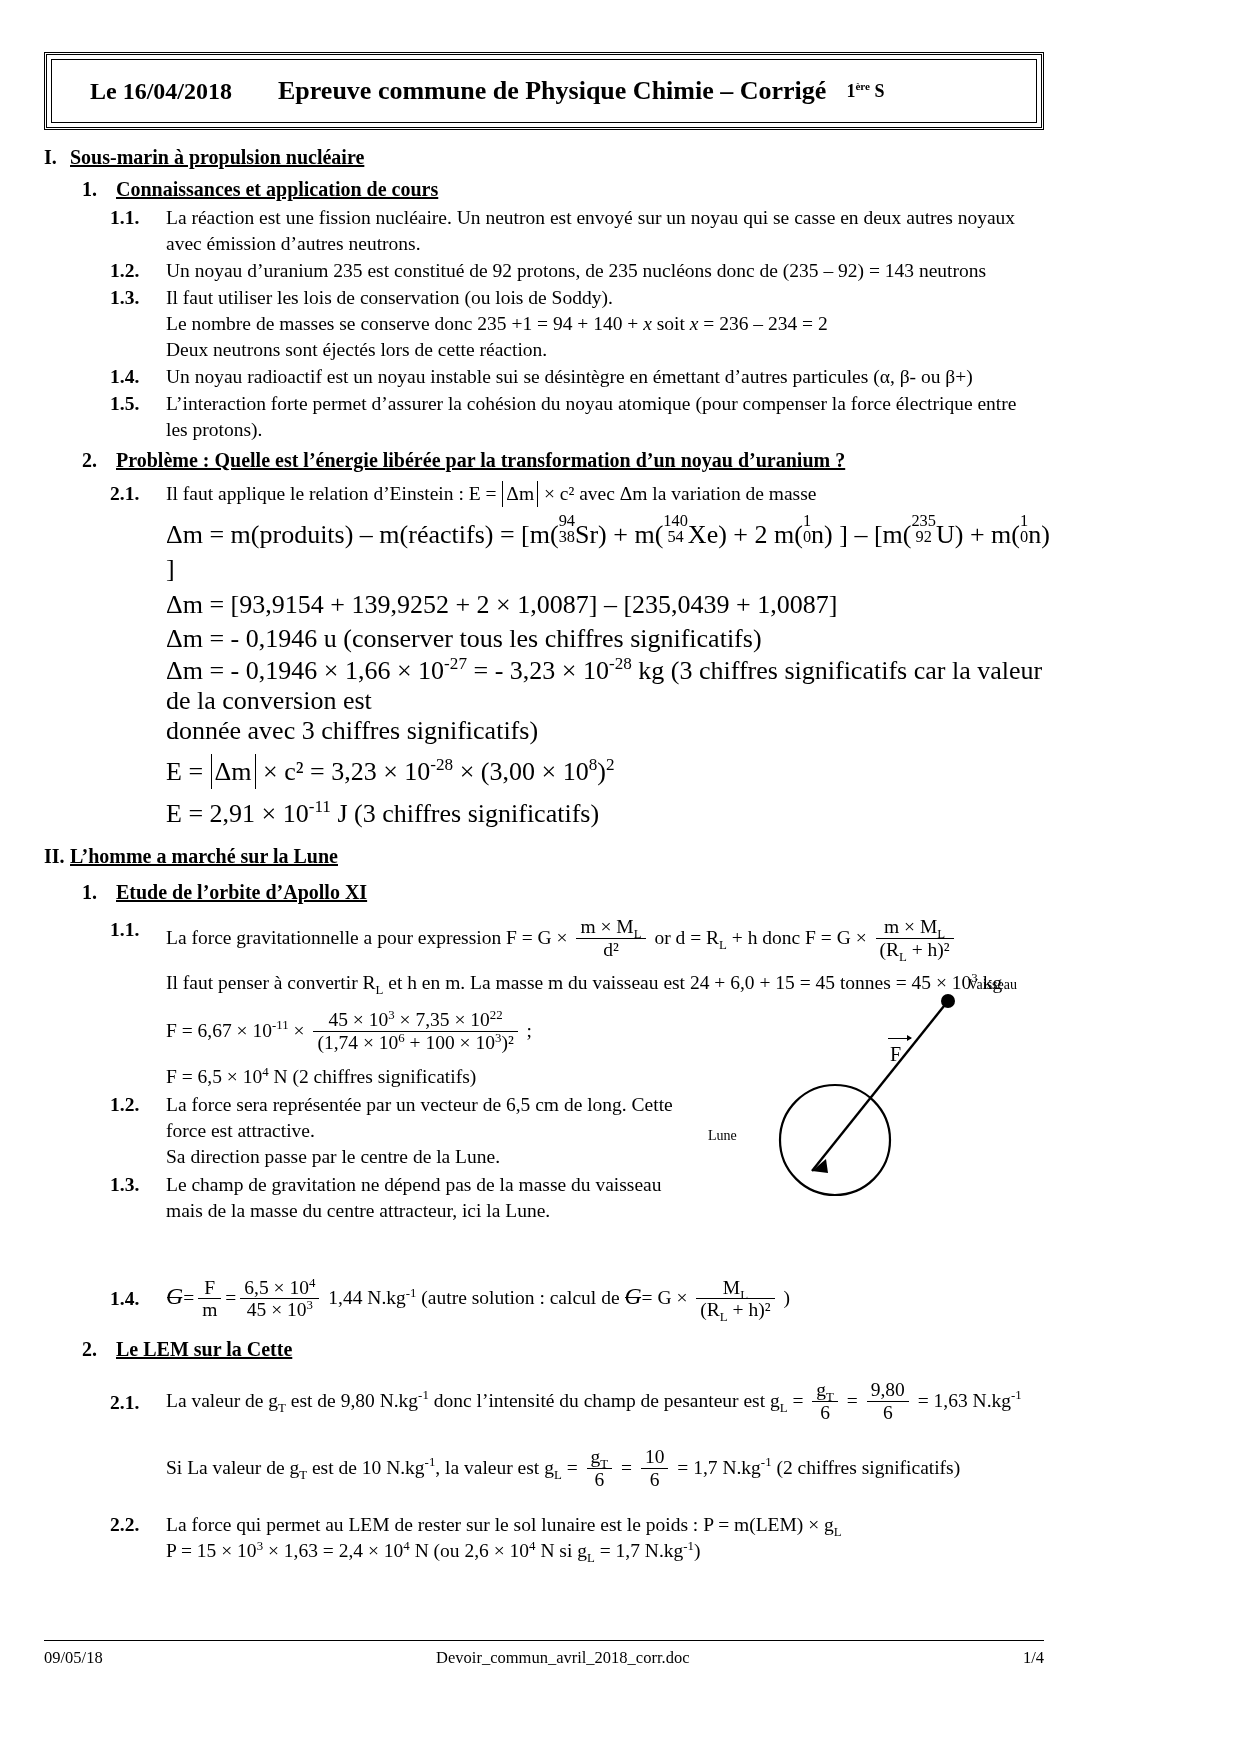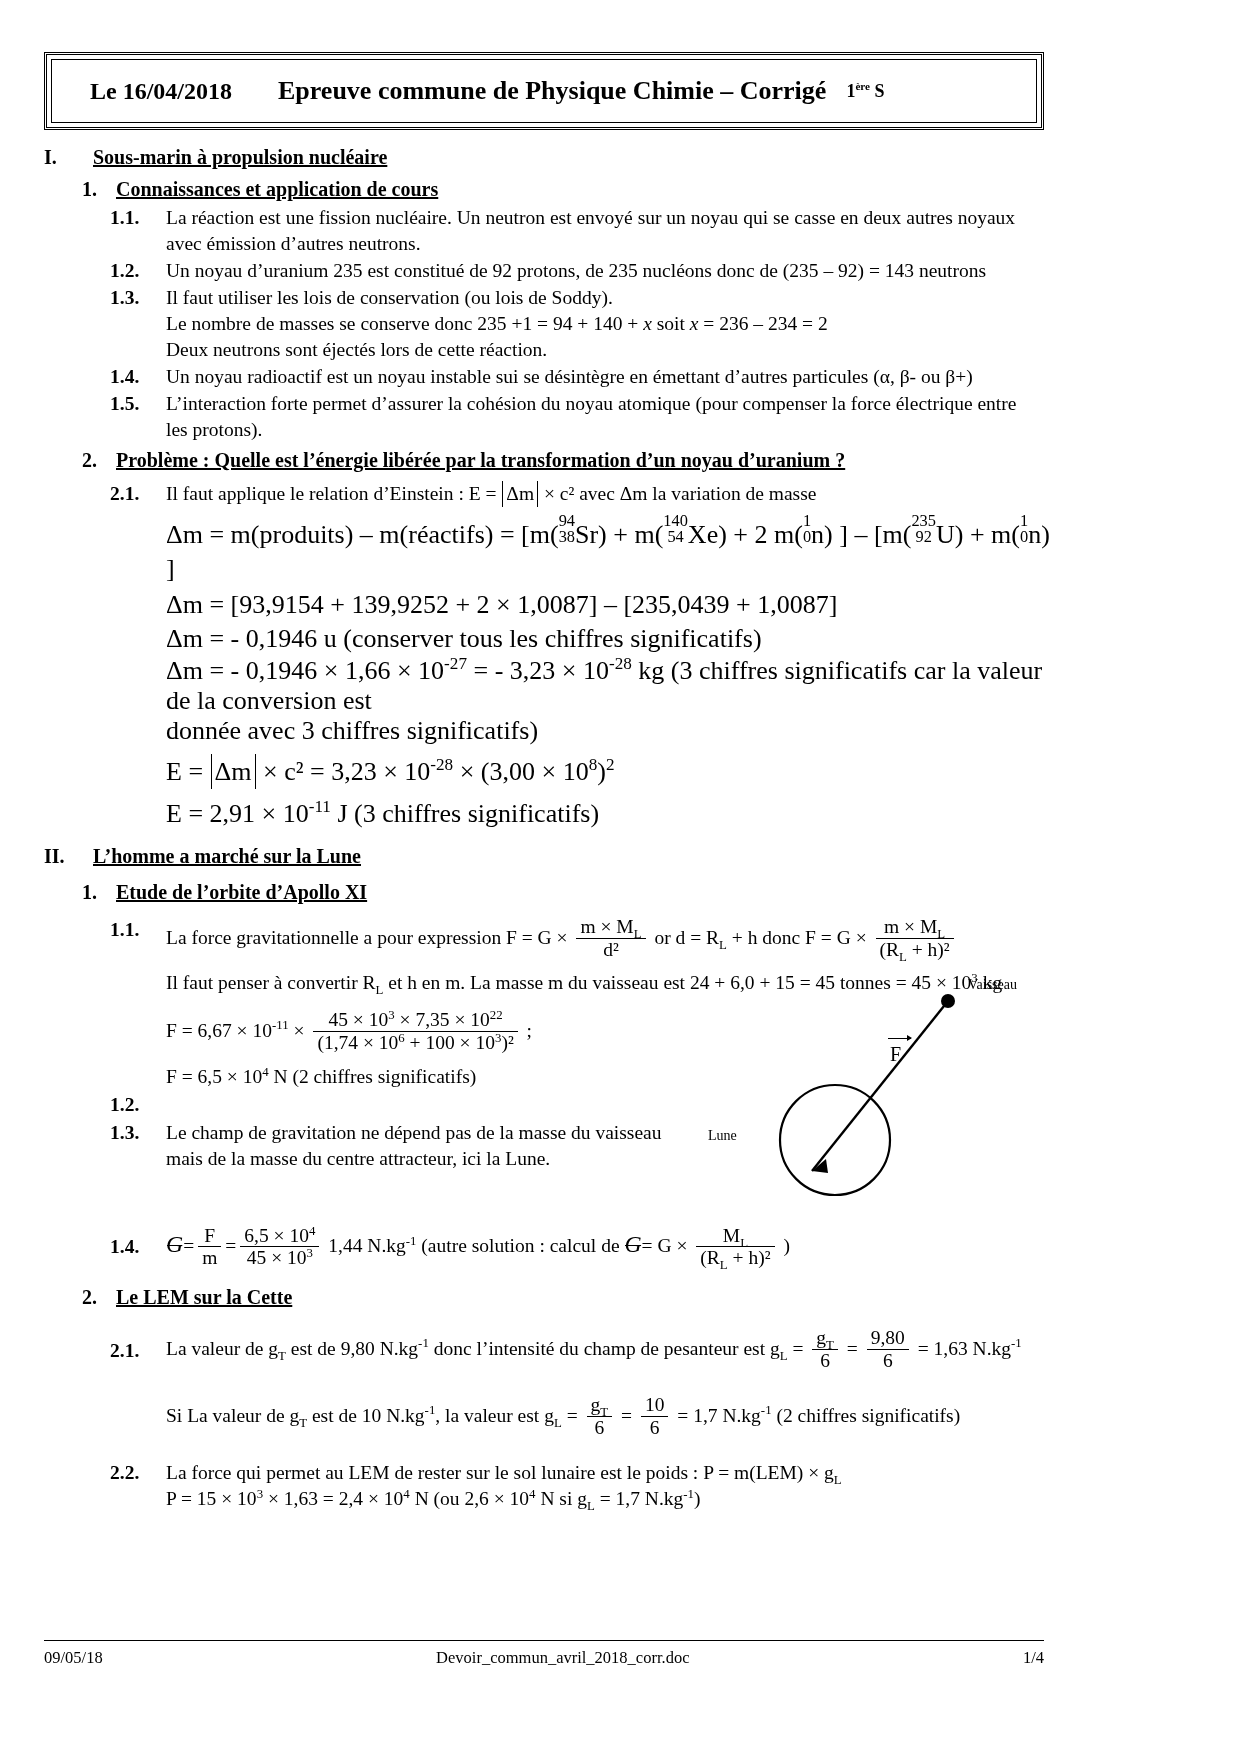--- a/index.html
+++ b/index.html
@@ -69,21 +69,21 @@
     width: 1012px;
   }
   .rom-head {
     font-weight: bold;
     font-size: 20px;
     line-height: 30px;
     margin-top: 2px;
     display: flex;
   }
   .rom-head .num { width: 26px; flex: none; }
-  .rom-head .txt { text-decoration: underline; margin-left: 23px; }
+  .rom-head .txt { text-decoration: underline; }
 
   .sub-head {
     font-weight: bold;
     font-size: 20px;
     line-height: 30px;
     margin-top: 2px;
     display: flex;
     padding-left: 38px;
   }
   .sub-head .num { width: 34px; flex: none; }
@@ -346,20 +346,25 @@
     <div class="cont" style="margin-top:14px;line-height:40px;">
       <span>F = 6,67 × 10</span><sup>-11</sup><span> × </span><span class="frac"><span class="top"><span>45 × 10</span><sup>3</sup><span> × 7,35 × 10</span><sup>22</sup></span><span class="bot"><span>(1,74 × 10</span><sup>6</sup><span> + 100 × 10</span><sup>3</sup><span>)²</span></span></span><span> ;</span>
     </div>
 
     <div class="cont" style="margin-top:10px;">
       <span>F = 6,5 × 10</span><sup>4</sup><span> N (2 chiffres significatifs)</span>
     </div>
 
     <div class="item" style="margin-top:2px;">
       <span class="num">1.2.</span>
+      <span class="body" style="width:640px;">
+        <span>La force sera représentée par un vecteur de 6,5 cm de long. Cette</span><br>
+        <span>force est attractive.</span><br>
+        <span>Sa direction passe par le centre de la Lune.</span>
+      </span>
     </div>
 
     <div class="item" style="margin-top:2px;">
       <span class="num">1.3.</span>
       <span class="body" style="width:640px;">
         <span>Le champ de gravitation ne dépend pas de la masse du vaisseau</span><br>
         <span>mais de la masse du centre attracteur, ici la Lune.</span>
       </span>
     </div>
 

